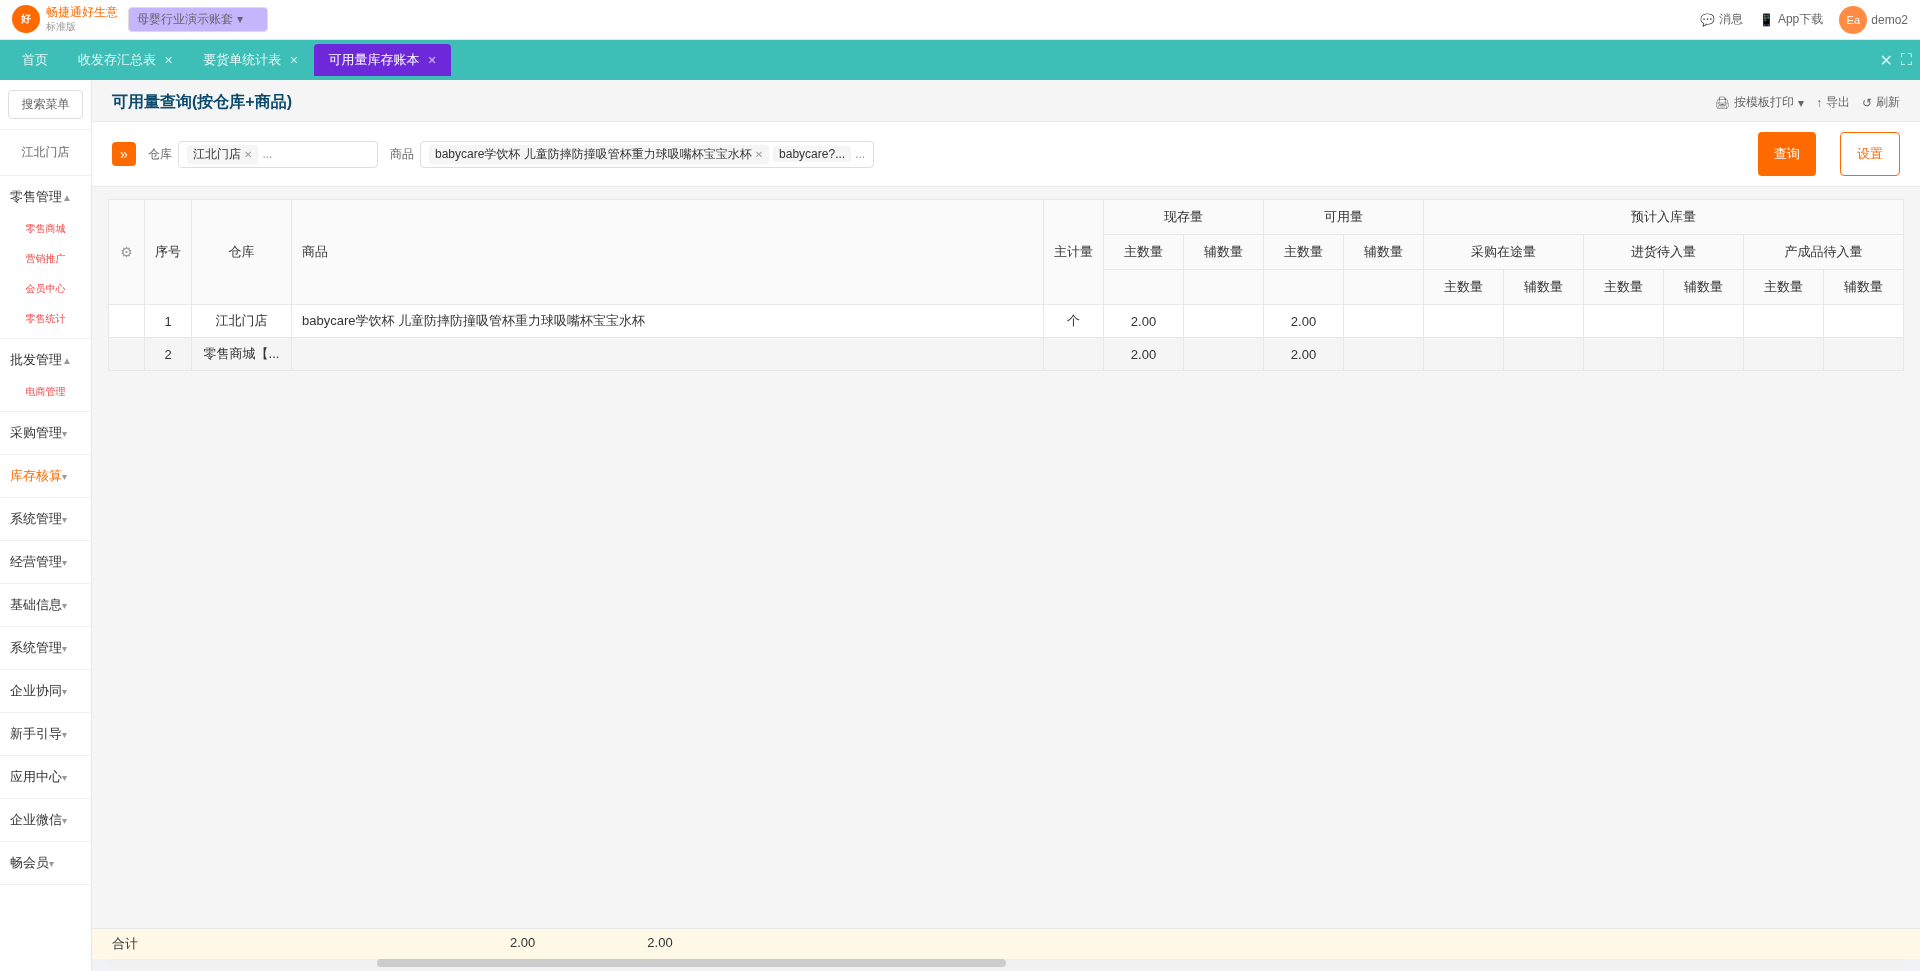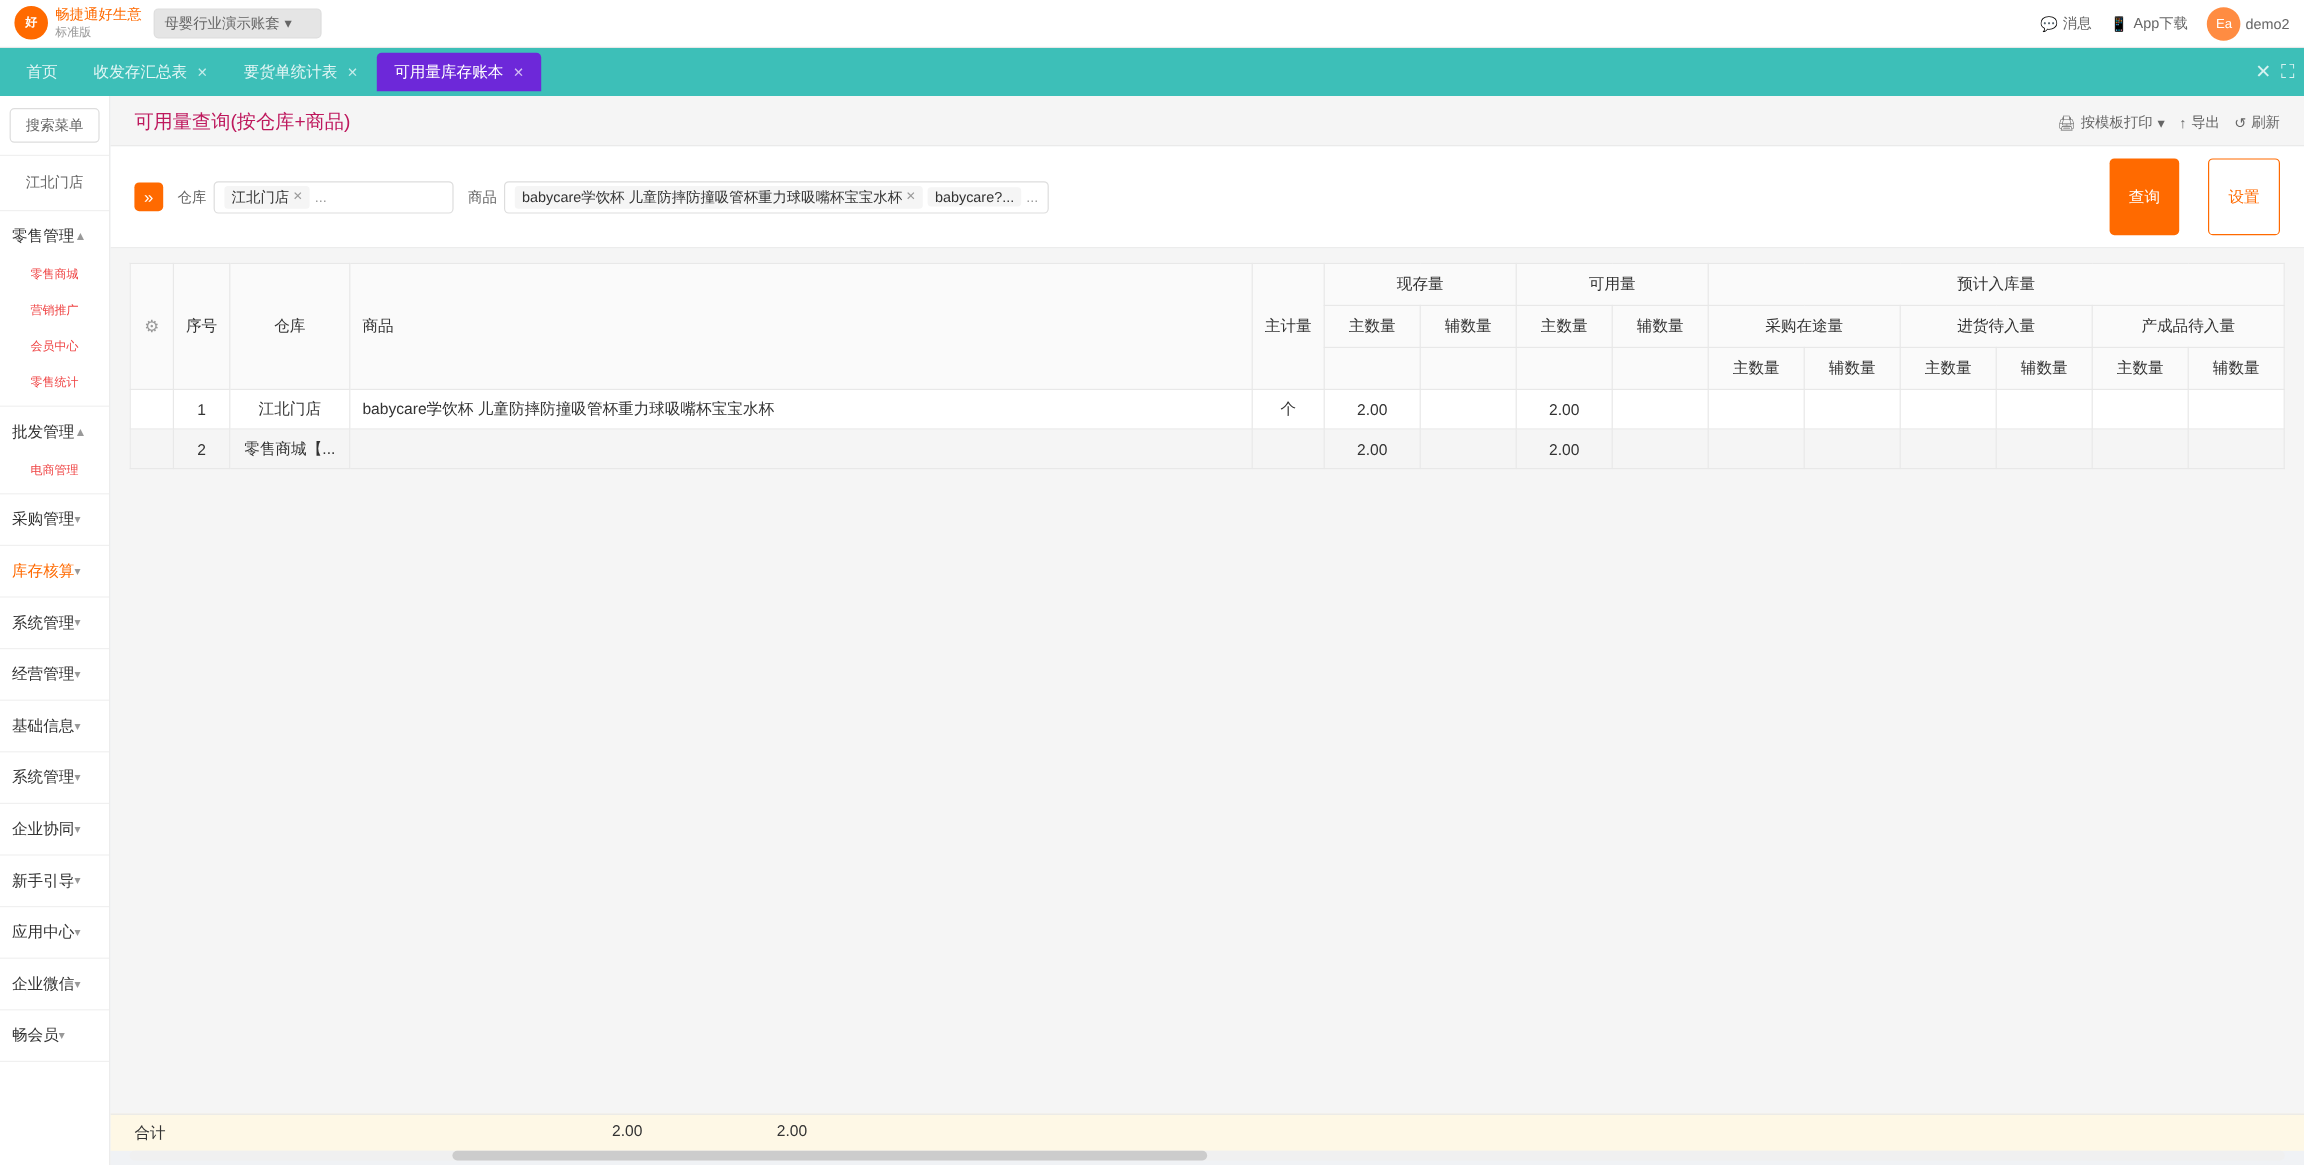--- a/index.html
+++ b/index.html
@@ -14,21 +14,21 @@
       align-items: center;
       justify-content: space-between;
       padding: 0 12px;
       flex-shrink: 0;
     }
     .top-bar-left { display: flex; align-items: center; gap: 10px; }
     .logo-area { display: flex; align-items: center; gap: 6px; }
     .logo-icon { width: 28px; height: 28px; background: #ff6a00; border-radius: 50%; display: flex; align-items: center; justify-content: center; color: #fff; font-size: 10px; font-weight: bold; }
     .logo-text { font-size: 12px; color: #ff6a00; line-height: 1.2; }
     .logo-subtext { font-size: 10px; color: #999; }
-    .industry-selector { display: flex; align-items: center; gap: 4px; border: 1px solid #ddd; border-radius: 4px; padding: 3px 8px; cursor: pointer; background: #e5e5e5; min-width: 140px; font-size: 12px; color: #666; }
+    .industry-selector { display: flex; align-items: center; gap: 4px; border: 1px solid #ddd; border-radius: 4px; padding: 3px 8px; cursor: pointer; background: #c4b5fd; min-width: 140px; font-size: 12px; color: #666; }
     .top-bar-right { display: flex; align-items: center; gap: 16px; }
     .top-right-item { display: flex; align-items: center; gap: 4px; cursor: pointer; color: #666; font-size: 12px; }
     .avatar { width: 28px; height: 28px; border-radius: 50%; background: #ff8c42; display: flex; align-items: center; justify-content: center; color: #fff; font-size: 11px; }
 
     
     .nav-tabs {
       height: 40px;
       background: #3dbfb8;
       display: flex;
       align-items: center;
@@ -83,21 +83,21 @@
 
     
     .page-header {
       padding: 12px 20px 8px;
       background: #f5f5f5;
       border-bottom: 1px solid #e8e8e8;
       display: flex;
       align-items: center;
       justify-content: space-between;
     }
-    .page-title { font-size: 16px; font-weight: 400; color: #be185d; text-align: right; }
+    .page-title { font-size: 16px; font-weight: 700; color: #0c4a6e; text-align: right; }
     .page-actions { display: flex; align-items: center; gap: 12px; }
     .page-action-btn { display: flex; align-items: center; gap: 4px; font-size: 12px; color: #666; cursor: pointer; }
 
     
     .filter-bar {
       background: #fff;
       padding: 10px 20px;
       border-bottom: 1px solid #e8e8e8;
       display: flex;
       align-items: center;
@@ -134,21 +134,21 @@
     .filter-actions { margin-left: auto; display: flex; gap: 24px; }
     .btn-query {
       background: #ff6a00; color: #fff;
       border: none; border-radius: 4px;
       padding: 5px 16px; font-size: 13px;
       cursor: pointer;
     }
     .btn-setting {
       background: #fff; color: #ff6a00;
       border: 1px solid #ff6a00; border-radius: 4px;
-      padding: 22px 16px; font-size: 13px;
+      padding: 12px 16px; font-size: 13px;
       cursor: pointer;
     }
 
     
     .table-wrap {
       flex: 1;
       overflow: auto;
       padding: 12px 16px;
       background: #f5f5f5;
     }

